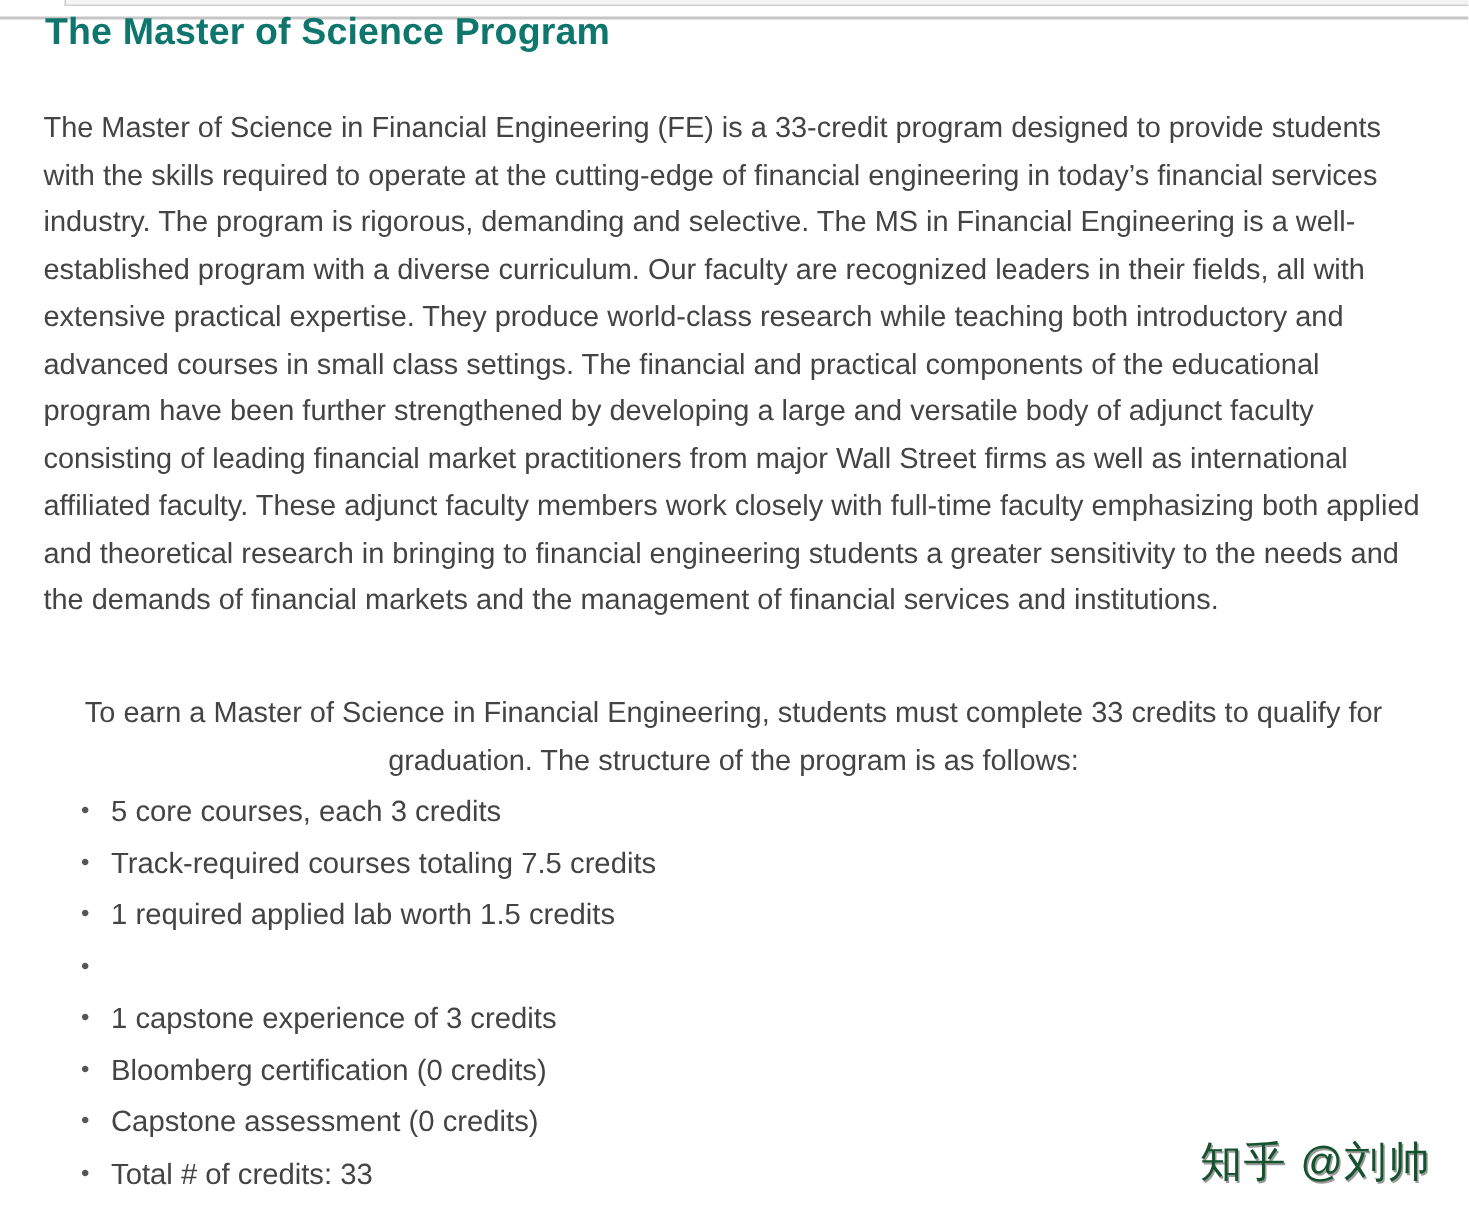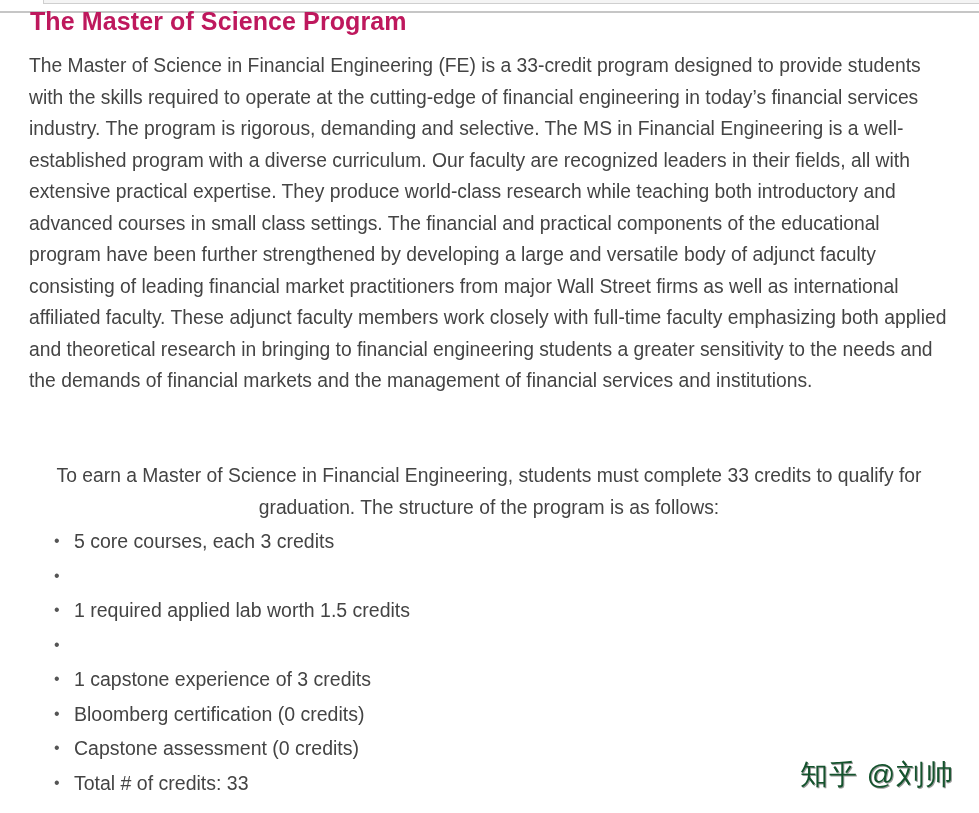--- a/index.html
+++ b/index.html
@@ -11,27 +11,27 @@
   .topbar {
     position: absolute; left: 0; top: 0; width: 979px; height: 11px;
     border-bottom: 2px solid #c6c6c6; background: #ffffff;
   }
   .topbar-inner {
     position: absolute; left: 43px; top: 0; right: 0; height: 3px;
     border-bottom: 1px solid #cfcfcf; border-left: 1px solid #cfcfcf; background: #f4f4f4;
   }
   h1 {
     position: absolute; left: 30px; top: 7px; margin: 0;
-    font-size: 25px; font-weight: bold; color: #be185d; letter-spacing: 0.1px;
+    font-size: 25px; font-weight: bold; color: #0f766e; letter-spacing: 0.1px;
   }
   .para {
     position: absolute; left: 29px; margin: 0; width: 920px;
     font-size: 19.3px; line-height: 31.5px; color: #444444;
   }
-  #p1 { top: 50px; }
+  #p1 { top: 70px; }
   #p2 { top: 460px; text-align: center; }
   ul.structure {
     position: absolute; left: 52px; top: 524px; margin: 0; padding: 0; list-style: none;
   }
   ul.structure li {
     position: relative; padding-left: 22px; height: 34.5px; line-height: 34.5px;
     font-size: 19.5px; color: #444444; white-space: nowrap;
   }
   ul.structure li .bullet {
     position: absolute; left: 2px; top: 0; font-size: 16px; color: #555;
@@ -49,21 +49,21 @@
   <div class="topbar-inner"></div>
 </div>
 
 <h1>The Master of Science Program</h1>
 
 <p class="para" id="p1">The Master of Science in Financial Engineering (FE) is a 33-credit program designed to provide students with the skills required to operate at the cutting-edge of financial engineering in today’s financial services industry. The program is rigorous, demanding and selective. The MS in Financial Engineering is a well-established program with a diverse curriculum. Our faculty are recognized leaders in their fields, all with extensive practical expertise. They produce world-class research while teaching both introductory and advanced courses in small class settings. The financial and practical components of the educational program have been further strengthened by developing a large and versatile body of adjunct faculty consisting of leading financial market practitioners from major Wall Street firms as well as international affiliated faculty. These adjunct faculty members work closely with full-time faculty emphasizing both applied and theoretical research in bringing to financial engineering students a greater sensitivity to the needs and the demands of financial markets and the management of financial services and institutions.</p>
 <p class="para" id="p2">To earn a Master of Science in Financial Engineering, students must complete 33 credits to qualify for graduation. The structure of the program is as follows:</p>
 
 <ul class="structure">
   <li><span class="bullet">•</span><span>5 core courses, each 3 credits</span></li>
-  <li><span class="bullet">•</span></li>
+  <li><span class="bullet">•</span><span>Track-required courses totaling 7.5 credits</span></li>
   <li><span class="bullet">•</span><span>1 required applied lab worth 1.5 credits</span></li>
   <li><span class="bullet">•</span></li>
   <li><span class="bullet">•</span><span>1 capstone experience of 3 credits</span></li>
   <li><span class="bullet">•</span><span>Bloomberg certification (0 credits)</span></li>
   <li><span class="bullet">•</span><span>Capstone assessment (0 credits)</span></li>
   <li><span class="bullet">•</span><span>Total # of credits: 33</span></li>
 </ul>
 
 <div class="watermark">知乎 @刘帅</div>
 

